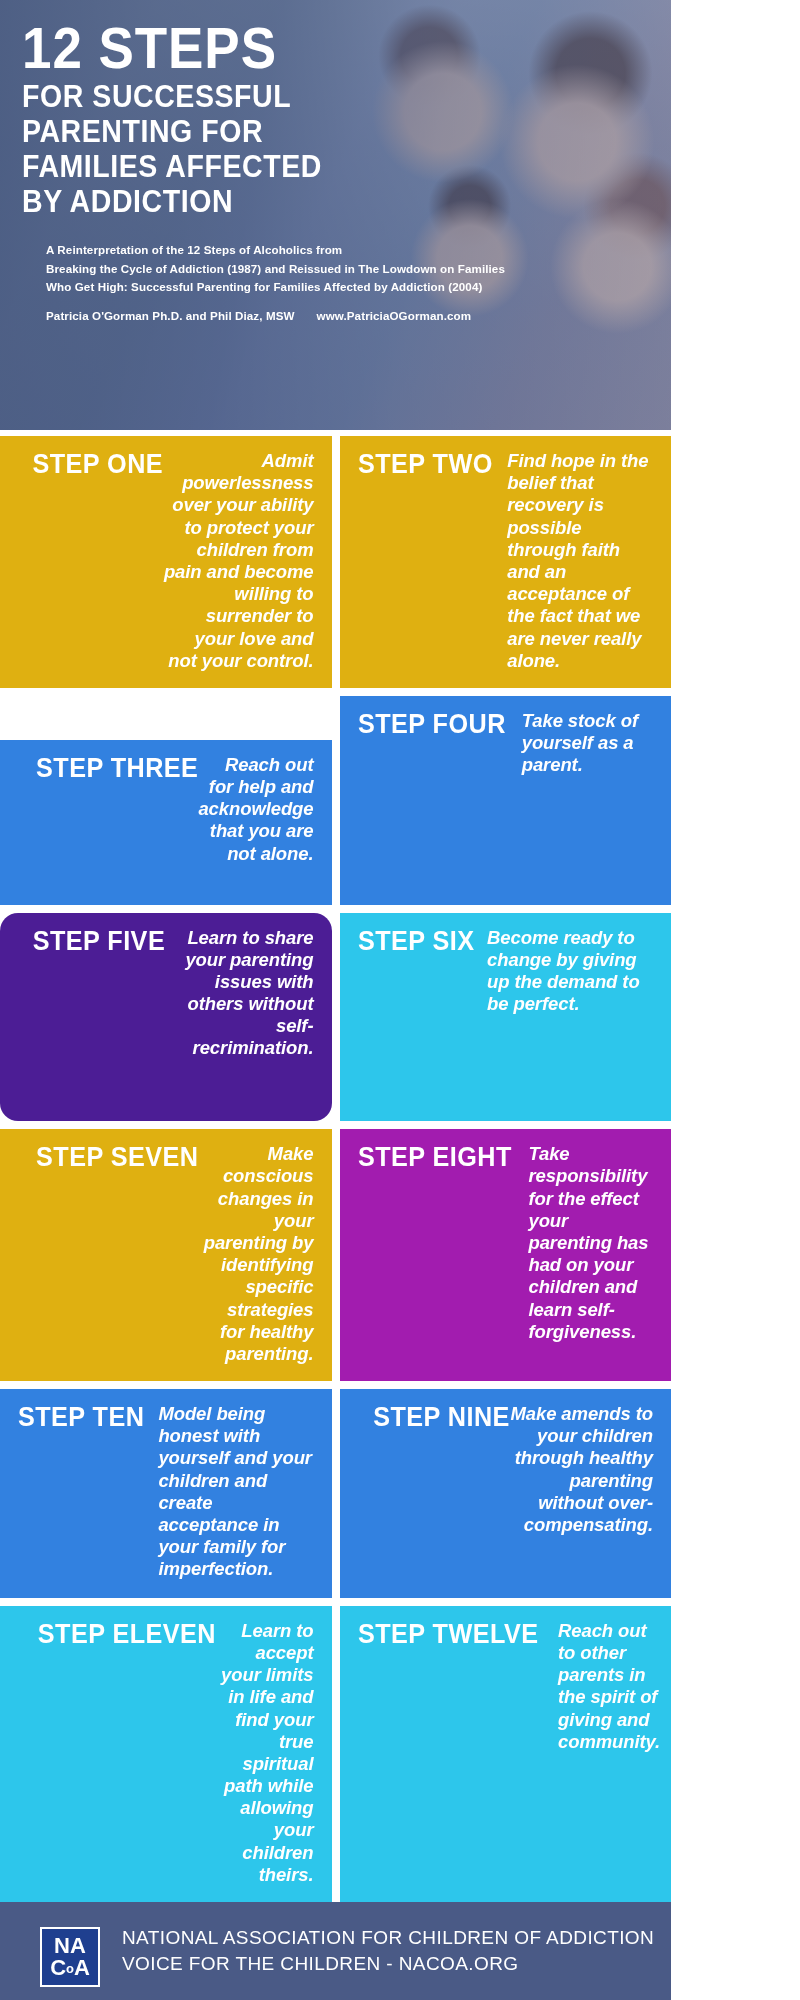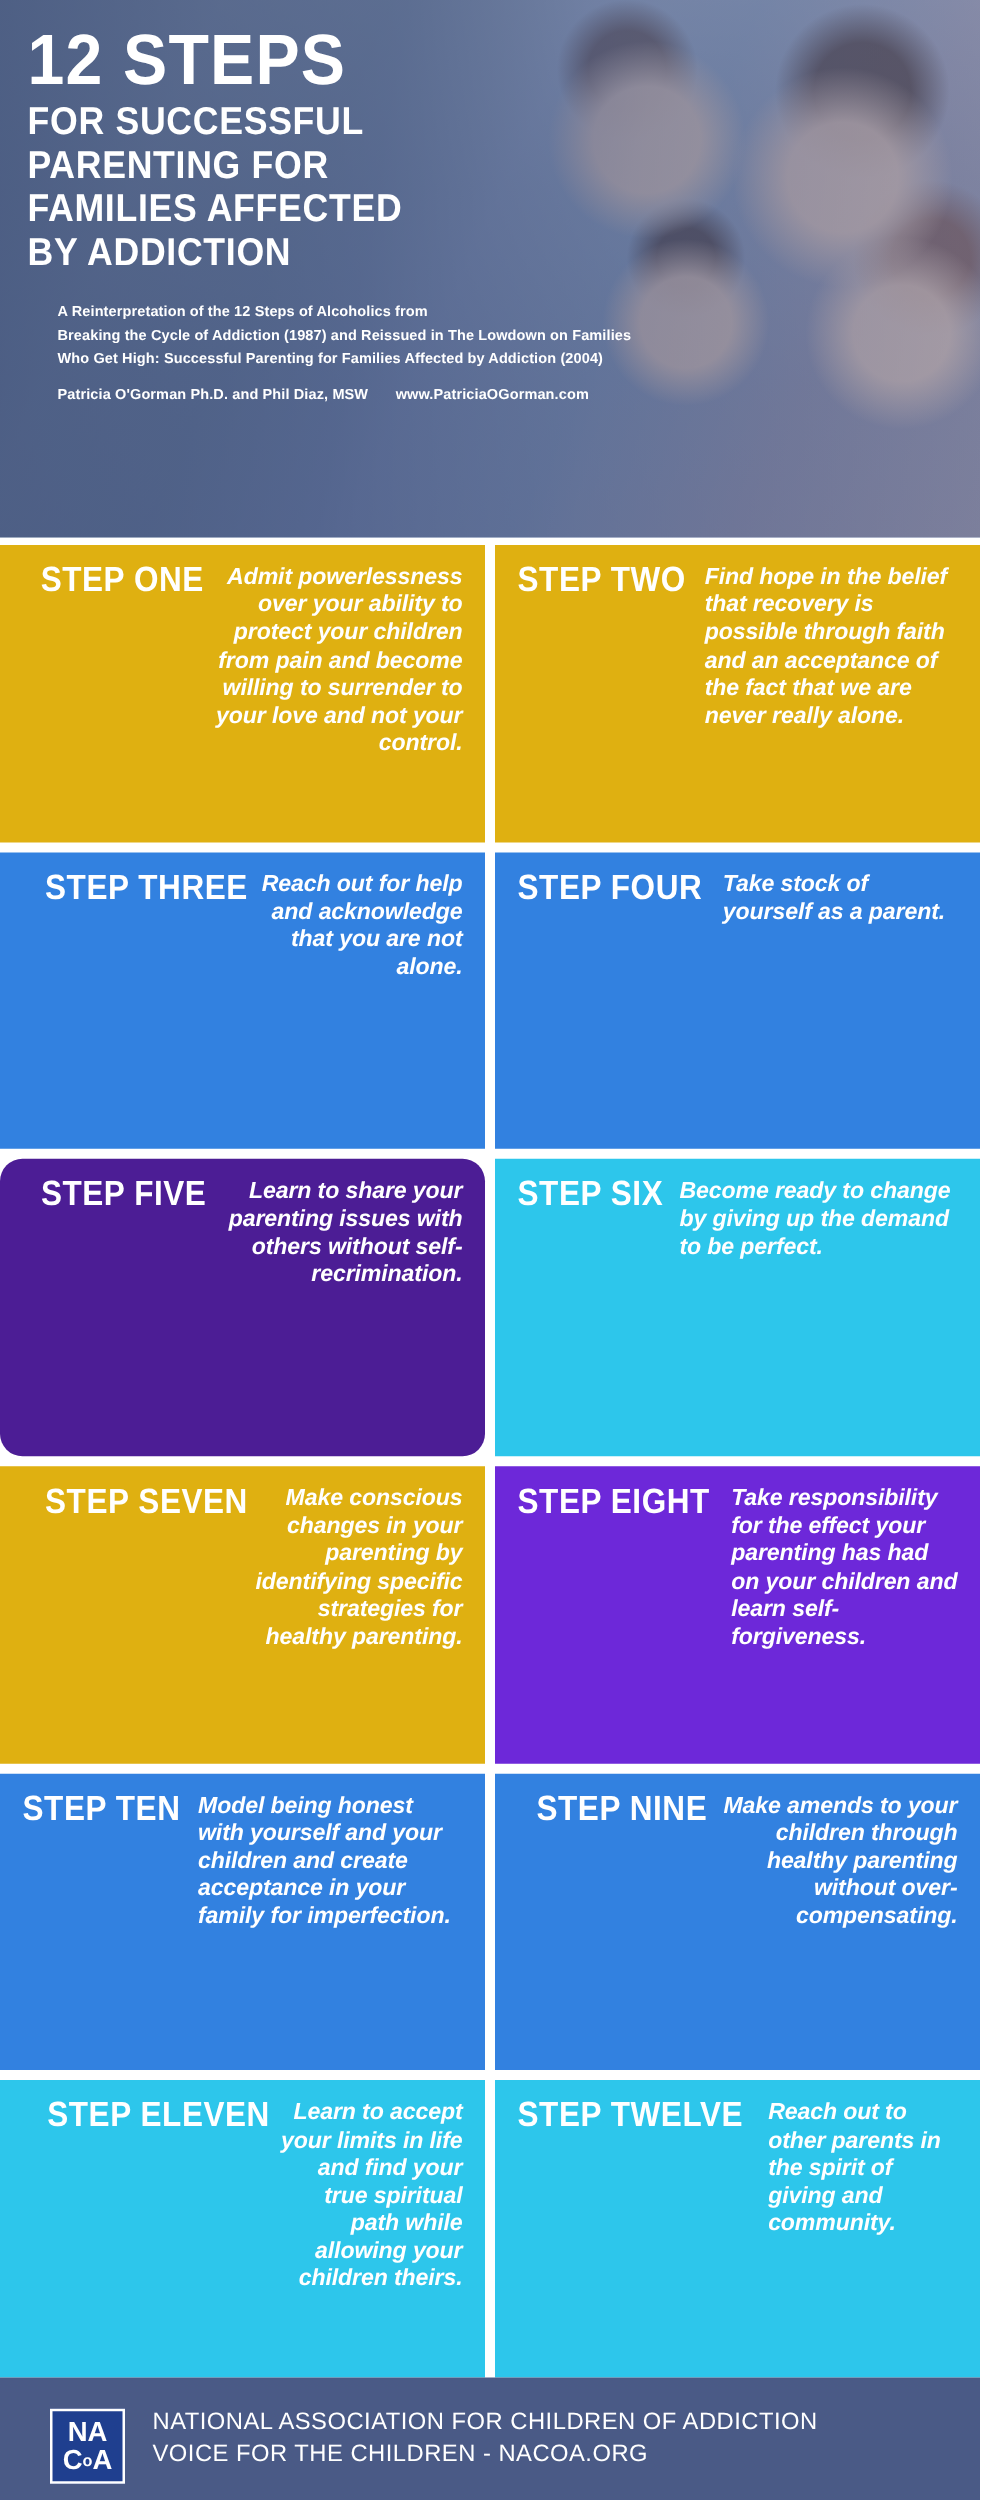--- a/index.html
+++ b/index.html
@@ -5,21 +5,21 @@
   * { margin:0; padding:0; box-sizing:border-box; }
   html,body{ background:#ffffff; }
   body{
     width:800px; height:2000px; overflow:hidden;
     font-family:"Liberation Sans", sans-serif;
     background:#ffffff;
   }
 
   .infographic{
     position:relative;
-    width:784px; height:2000px;
+    width:671px; height:2000px;
     background:#ffffff;
     display:flex; flex-direction:column;
   }
 
   
   .header{
     position:relative;
     height:430px;
     overflow:hidden;
     flex:0 0 430px;
@@ -197,21 +197,21 @@
         <div class="step-title">STEP ONE</div>
         <div class="step-body">Admit powerlessness over your ability to protect your children from pain and become willing to surrender to your love and not your control.</div>
       </section>
       <section class="step-card right" style="background: rgb(223, 176, 17);">
         <div class="step-title">STEP TWO</div>
         <div class="step-body">Find hope in the belief that recovery is possible through faith and an acceptance of the fact that we are never really alone.</div>
       </section>
     </div>
 
     <div class="step-row">
-      <section class="step-card left" style="background: rgb(50, 129, 224);">
+      <section class="step-card left" style="background: rgb(50, 129, 224); margin-top: 44px;">
         <div class="step-title">STEP THREE</div>
         <div class="step-body">Reach out for help and acknowledge that you are not alone.</div>
       </section>
       <section class="step-card right" style="background: rgb(50, 129, 224);">
         <div class="step-title">STEP FOUR</div>
         <div class="step-body">Take stock of yourself as a parent.</div>
       </section>
     </div>
 
     <div class="step-row">
@@ -223,21 +223,21 @@
         <div class="step-title">STEP SIX</div>
         <div class="step-body">Become ready to change by giving up the demand to be perfect.</div>
       </section>
     </div>
 
     <div class="step-row">
       <section class="step-card left" style="background: rgb(223, 176, 17);">
         <div class="step-title">STEP SEVEN</div>
         <div class="step-body">Make conscious changes in your parenting by identifying specific strategies for healthy parenting.</div>
       </section>
-      <section class="step-card right" style="background: #6d28d9;">
+      <section class="step-card right" style="background: #a21caf;">
         <div class="step-title">STEP EIGHT</div>
         <div class="step-body">Take responsibility for the effect your parenting has had on your children and learn self-forgiveness.</div>
       </section>
     </div>
 
     <div class="step-row">
       <section class="step-card right" style="background: rgb(50, 129, 224);">
         <div class="step-title">STEP TEN</div>
         <div class="step-body">Model being honest with yourself and your children and create acceptance in your family for imperfection.</div>
       </section>

